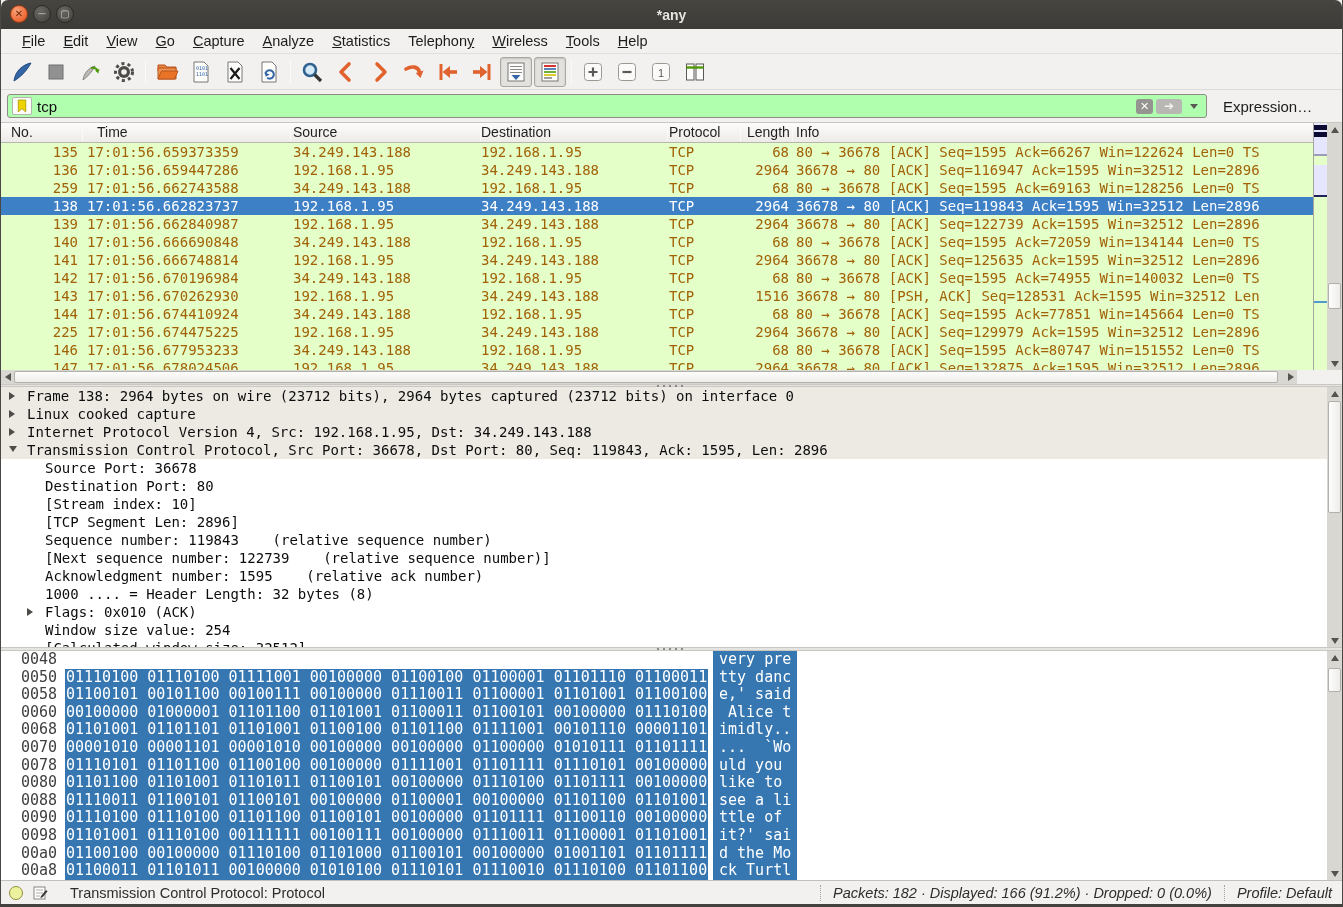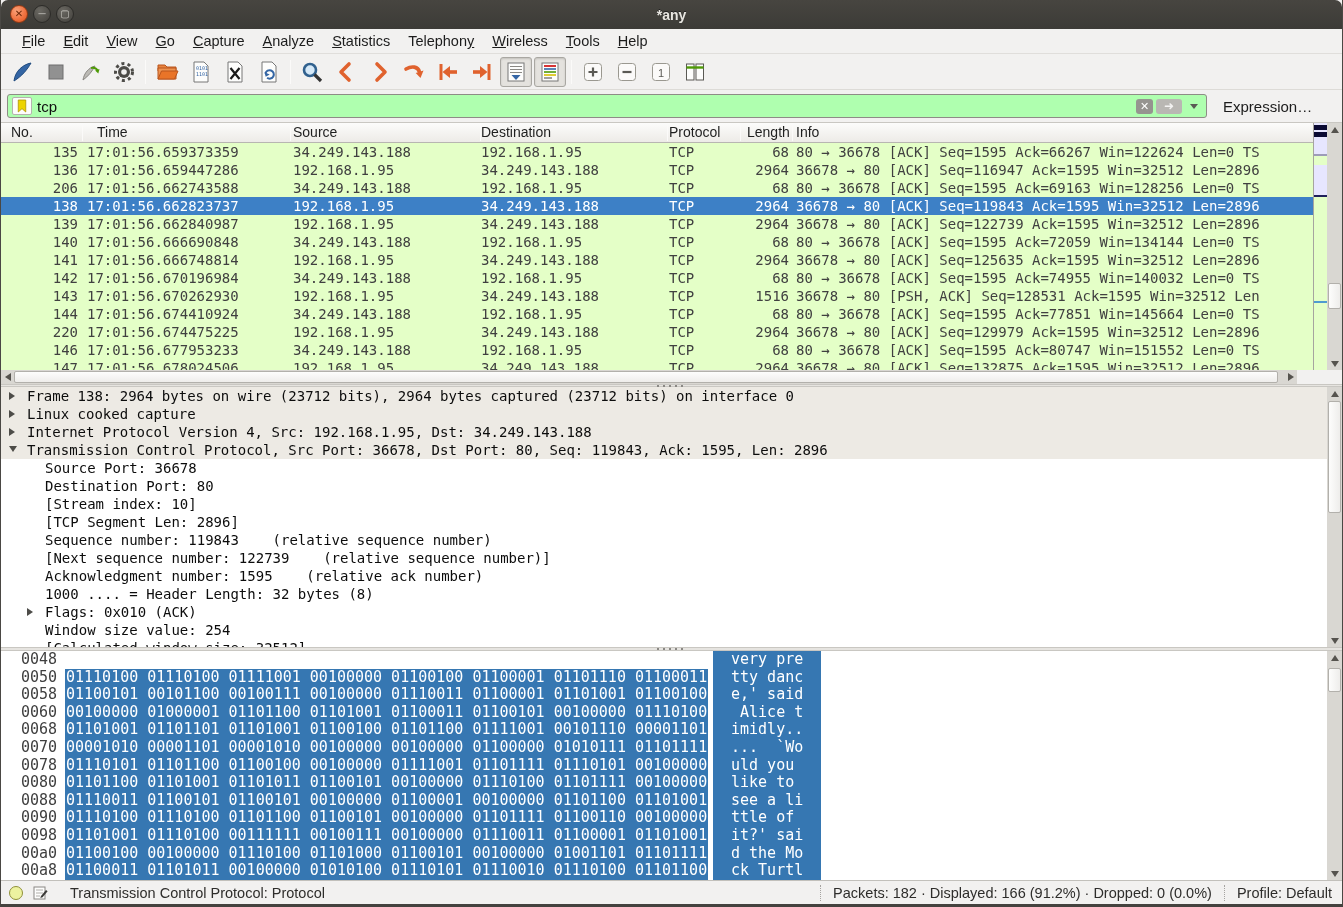--- a/index.html
+++ b/index.html
@@ -59,21 +59,21 @@
 
   
   .plist { height:247px; flex:none; position:relative; background:#fff; overflow:hidden;
            font-family:"DejaVu Sans Mono",monospace; font-size:14px; }
   .phead { position:absolute; left:0; top:0; width:1313px; height:20px;
            background:linear-gradient(#fcfcfb,#edebe7); border-bottom:1px solid #b8b6b1;
            font-family:"Liberation Sans",sans-serif; font-size:14px; color:#1f1f1f; z-index:3; }
   .phead span { position:absolute; top:1px; white-space:pre; }
   .hsep { position:absolute; top:2px; width:1px; height:16px; background:#c3c1bc; border-right:1px solid #fbfaf9; }
   .prows { position:absolute; top:20px; left:0; width:1313px; }
-  .prow { position:relative; height:18px; background:#e4ffc7; color:#404040; }
+  .prow { position:relative; height:18px; background:#e4ffc7; color:#a16207; }
   .prow.sel { background:#3d80c6; color:#ffffff; }
   .prow span { position:absolute; top:0; height:18px; line-height:18px; white-space:pre; overflow:hidden; }
   .c-no   { left:0;   width:81px;  text-align:right; padding-right:4px; }
   .c-time { left:86px;  width:200px; }
   .c-src  { left:292px; width:185px; }
   .c-dst  { left:480px; width:183px; }
   .c-proto{ left:668px; width:66px; }
   .c-len  { left:737px; width:51px; text-align:right; }
   .c-info { left:795px; width:518px; }
   .minimap { position:absolute; top:0; right:15px; width:14px; height:247px; background:#e4ffc7;
@@ -110,30 +110,30 @@
   .dexp.col { width:0;height:0;border-top:4px solid transparent;border-bottom:4px solid transparent;border-left:6px solid #4d4c48; }
   .dexp.exp { width:0;height:0;border-left:4px solid transparent;border-right:4px solid transparent;border-top:6px solid #4d4c48; }
   .dtext { position:absolute; top:0; }
 
   
   .bytes { height:229px; flex:none; position:relative; background:#fff; overflow:hidden;
            font-family:"DejaVu Sans Mono",monospace; font-size:15px; }
   .brow { position:relative; height:17.6px; line-height:17.6px; white-space:pre; }
   .boff { position:absolute; left:20px; color:#3f3f3f; }
   .bbits { position:absolute; left:64px; color:#fff; background:#3677b2; padding:0 1px; }
-  .basc { position:absolute; left:712px; color:#fff; background:#3677b2; padding:0 18px; }
+  .basc { position:absolute; left:712px; color:#fff; background:#3677b2; padding:0 6px; }
 
   
   .statusbar { flex:1; background:#f2f1f0; border-top:1px solid #c2c0bb; display:flex;
                align-items:center; font-size:14.5px; color:#2e2d2b; padding:0 10px 0 8px; }
   .expert-dot { width:14px; height:14px; border-radius:50%; background:#edf2a0; border:1px solid #8f9039; flex:none; }
   .comment-ic { margin-left:10px; flex:none; display:flex; }
   .sb-field { margin-left:22px; white-space:pre; }
   .sb-dotsep { width:1px; height:16px; border-left:1px dotted #a5a3a0; margin:0 12px; }
-  .sb-right { margin-left:auto; display:flex; align-items:center; }
+  .sb-right { margin-left:auto; display:flex; align-items:center;font-style:italic; }
 </style>
 </head>
 <body>
 
 <div class="window">
 
   <div class="titlebar">
     <div class="winbtns">
       <div class="wbtn close">✕</div>
       <div class="wbtn minmax">─</div>
@@ -337,21 +337,21 @@
         <div class="prow">
           <span class="c-no">136</span>
           <span class="c-time">17:01:56.659447286</span>
           <span class="c-src">192.168.1.95</span>
           <span class="c-dst">34.249.143.188</span>
           <span class="c-proto">TCP</span>
           <span class="c-len">2964</span>
           <span class="c-info">36678 → 80 [ACK] Seq=116947 Ack=1595 Win=32512 Len=2896</span>
         </div>
         <div class="prow">
-          <span class="c-no">206</span>
+          <span class="c-no">259</span>
           <span class="c-time">17:01:56.662743588</span>
           <span class="c-src">34.249.143.188</span>
           <span class="c-dst">192.168.1.95</span>
           <span class="c-proto">TCP</span>
           <span class="c-len">68</span>
           <span class="c-info">80 → 36678 [ACK] Seq=1595 Ack=69163 Win=128256 Len=0 TS</span>
         </div>
         <div class="prow sel">
           <span class="c-no">138</span>
           <span class="c-time">17:01:56.662823737</span>
@@ -409,21 +409,21 @@
         <div class="prow">
           <span class="c-no">144</span>
           <span class="c-time">17:01:56.674410924</span>
           <span class="c-src">34.249.143.188</span>
           <span class="c-dst">192.168.1.95</span>
           <span class="c-proto">TCP</span>
           <span class="c-len">68</span>
           <span class="c-info">80 → 36678 [ACK] Seq=1595 Ack=77851 Win=145664 Len=0 TS</span>
         </div>
         <div class="prow">
-          <span class="c-no">220</span>
+          <span class="c-no">225</span>
           <span class="c-time">17:01:56.674475225</span>
           <span class="c-src">192.168.1.95</span>
           <span class="c-dst">34.249.143.188</span>
           <span class="c-proto">TCP</span>
           <span class="c-len">2964</span>
           <span class="c-info">36678 → 80 [ACK] Seq=129979 Ack=1595 Win=32512 Len=2896</span>
         </div>
         <div class="prow">
           <span class="c-no">146</span>
           <span class="c-time">17:01:56.677953233</span>

